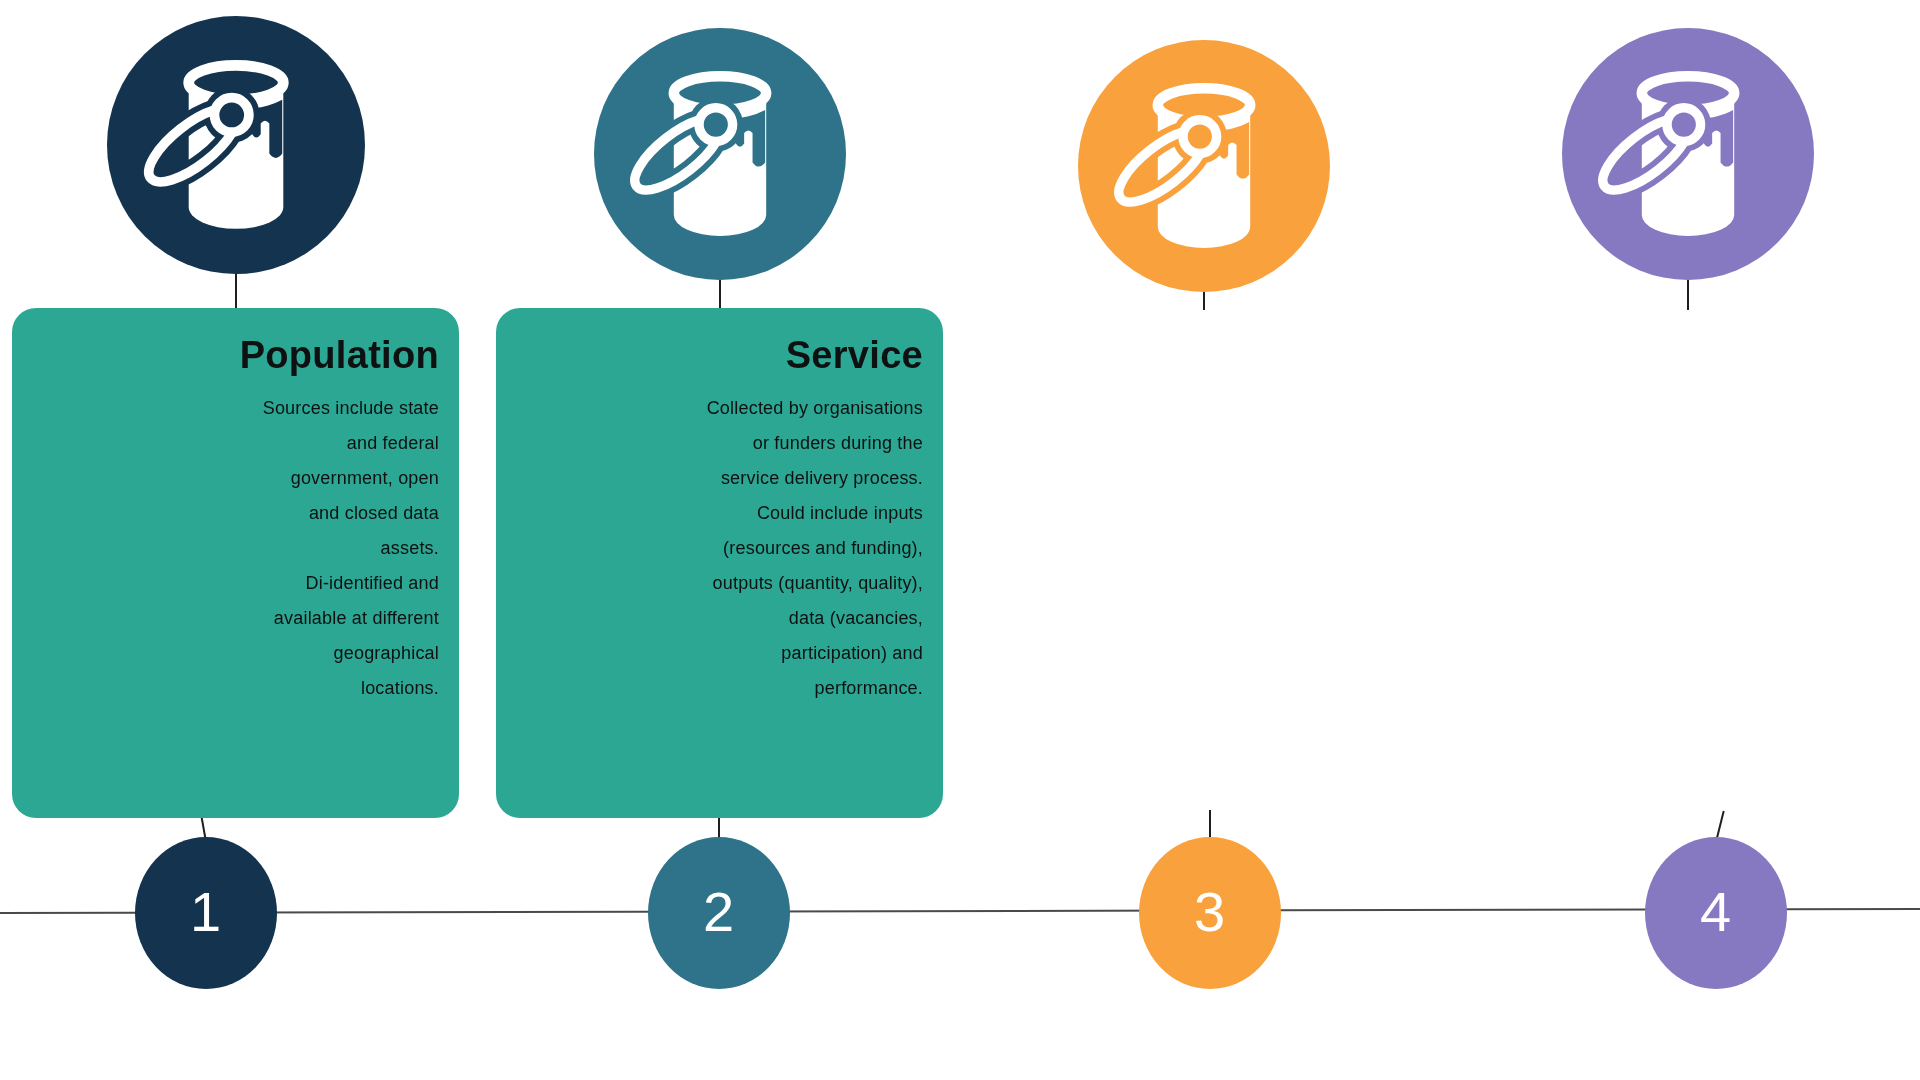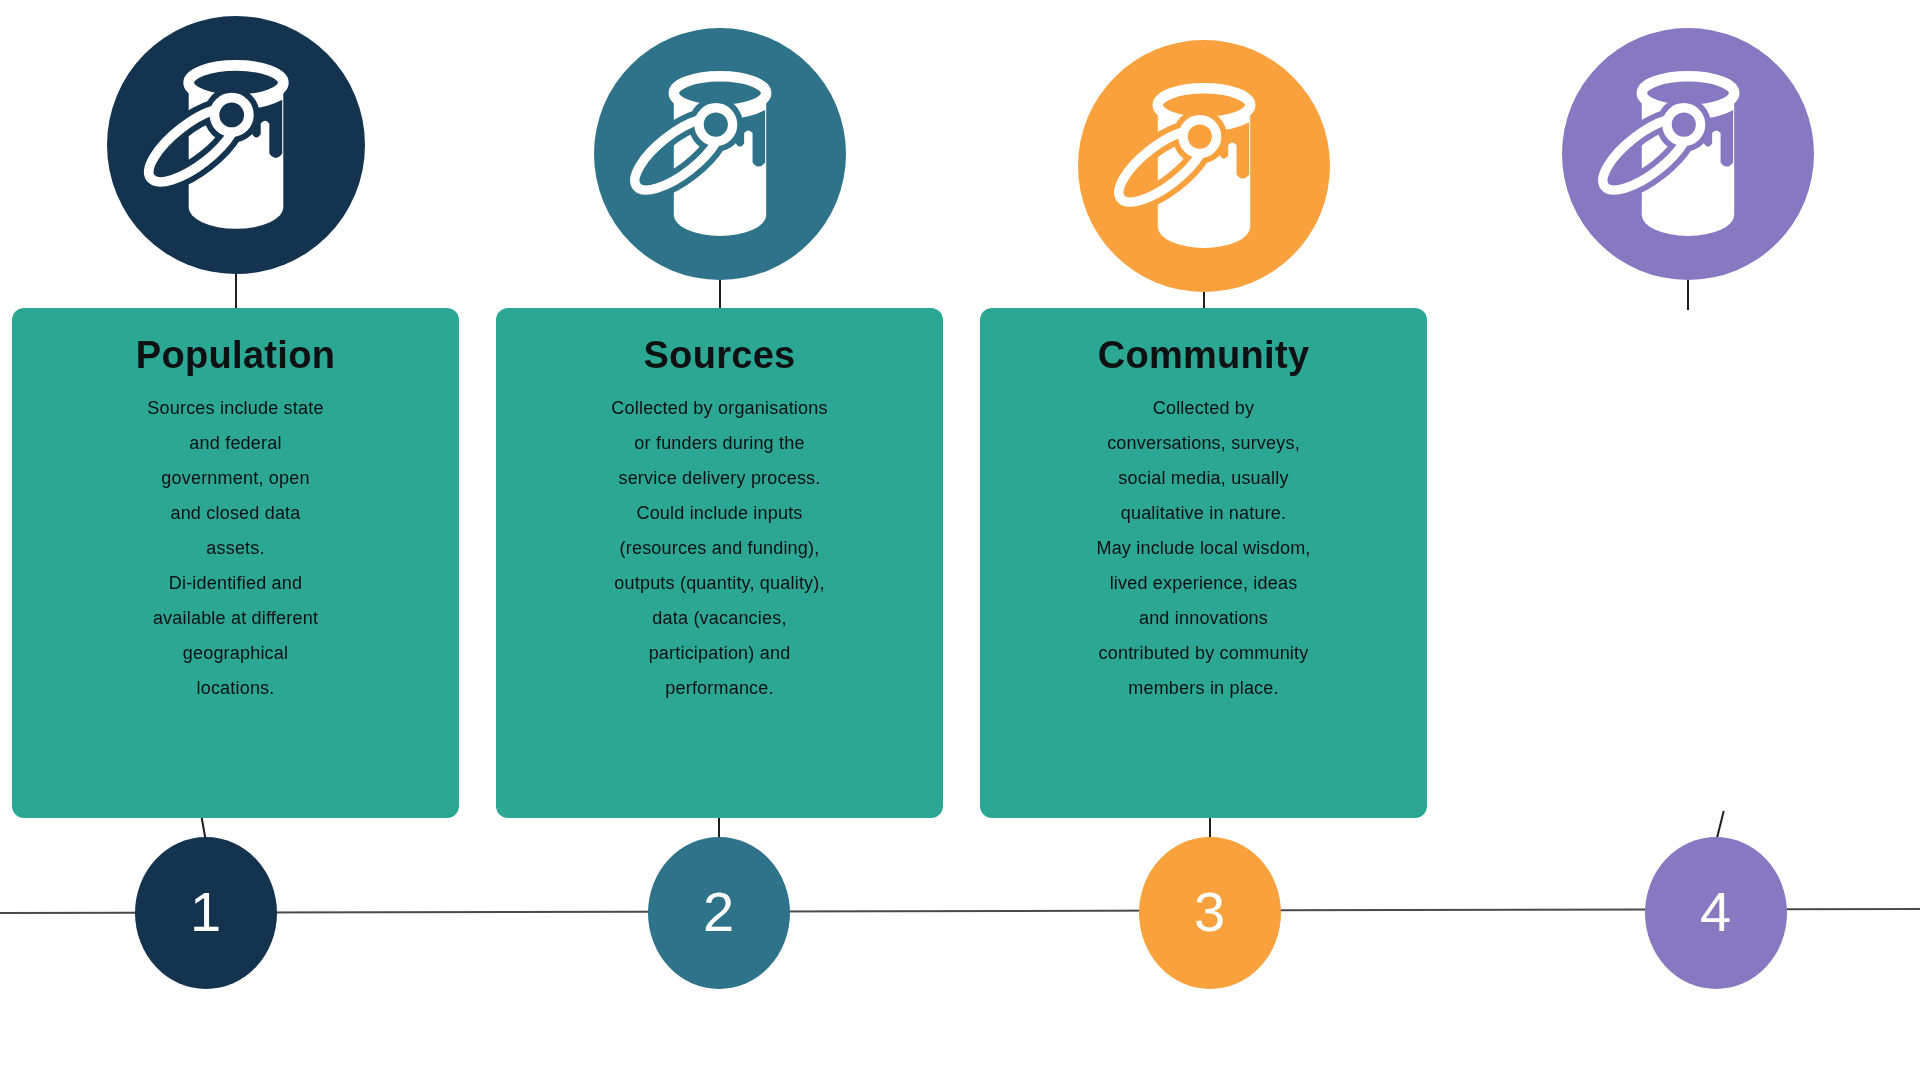--- a/index.html
+++ b/index.html
@@ -74,25 +74,25 @@
   .col-0 .bottom-connector { transform: translateX(-50%) rotate(-10deg); transform-origin: bottom center; }
   .col-3 .bottom-connector { transform: translateX(-50%) rotate(14deg);  transform-origin: bottom center; }
 
   .card {
     position: absolute;
     top: 308px;
     left: 0;
     width: 447px;
     height: 510px;
     background: var(--card-bg, #2ca794);
-    border-radius: 12px;
+    border-radius: 24px;
     z-index: 2;
     box-sizing: border-box;
     padding: 24px 20px 0 20px;
-    text-align: center;
+    text-align: right;
   }
   .card-title {
     margin: 0;
     font-size: 38px;
     line-height: 46px;
     font-weight: 800;
     color: var(--text, #0e1111);
     letter-spacing: 0.3px;
   }
   .card-description {
@@ -181,21 +181,21 @@
           <ellipse cx="40" cy="60" rx="25" ry="9.5" fill="none" stroke="var(--accent)" stroke-width="10"></ellipse>
         </g>
         <circle cx="58" cy="46" r="13" fill="var(--accent)"></circle>
         <g transform="rotate(-38 40 60)">
           <ellipse cx="40" cy="60" rx="25" ry="9.5" fill="none" stroke="#ffffff" stroke-width="4.5"></ellipse>
         </g>
         <circle cx="58" cy="46" r="8" fill="var(--accent)" stroke="#ffffff" stroke-width="4.5"></circle>
       </svg>
     </div>
     <div class="card">
-      <h2 class="card-title">Sources</h2>
+      <h2 class="card-title">Service</h2>
       <p class="card-description">Collected by organisations
 or funders during the
 service delivery process.
 Could include inputs
 (resources and funding),
 outputs (quantity, quality),
 data (vacancies,
 participation) and
 performance.</p>
     </div>
@@ -216,32 +216,20 @@
         <g transform="rotate(-38 40 60)">
           <ellipse cx="40" cy="60" rx="25" ry="9.5" fill="none" stroke="var(--accent)" stroke-width="10"></ellipse>
         </g>
         <circle cx="58" cy="46" r="13" fill="var(--accent)"></circle>
         <g transform="rotate(-38 40 60)">
           <ellipse cx="40" cy="60" rx="25" ry="9.5" fill="none" stroke="#ffffff" stroke-width="4.5"></ellipse>
         </g>
         <circle cx="58" cy="46" r="8" fill="var(--accent)" stroke="#ffffff" stroke-width="4.5"></circle>
       </svg>
     </div>
-    <div class="card">
-      <h2 class="card-title">Community</h2>
-      <p class="card-description">Collected by
-conversations, surveys,
-social media, usually
-qualitative in nature.
-May include local wisdom,
-lived experience, ideas
-and innovations
-contributed by community
-members in place.</p>
-    </div>
     <div class="bottom-connector connector"></div>
     <div class="number-circle">
       <span>3</span>
     </div>
   </section>
 
   <section class="column col-3" style="--accent: #8779c1;">
     <div class="top-connector connector"></div>
     <div class="icon-circle">
       <svg viewBox="0 0 120 120" xmlns="http://www.w3.org/2000/svg" aria-hidden="true">

